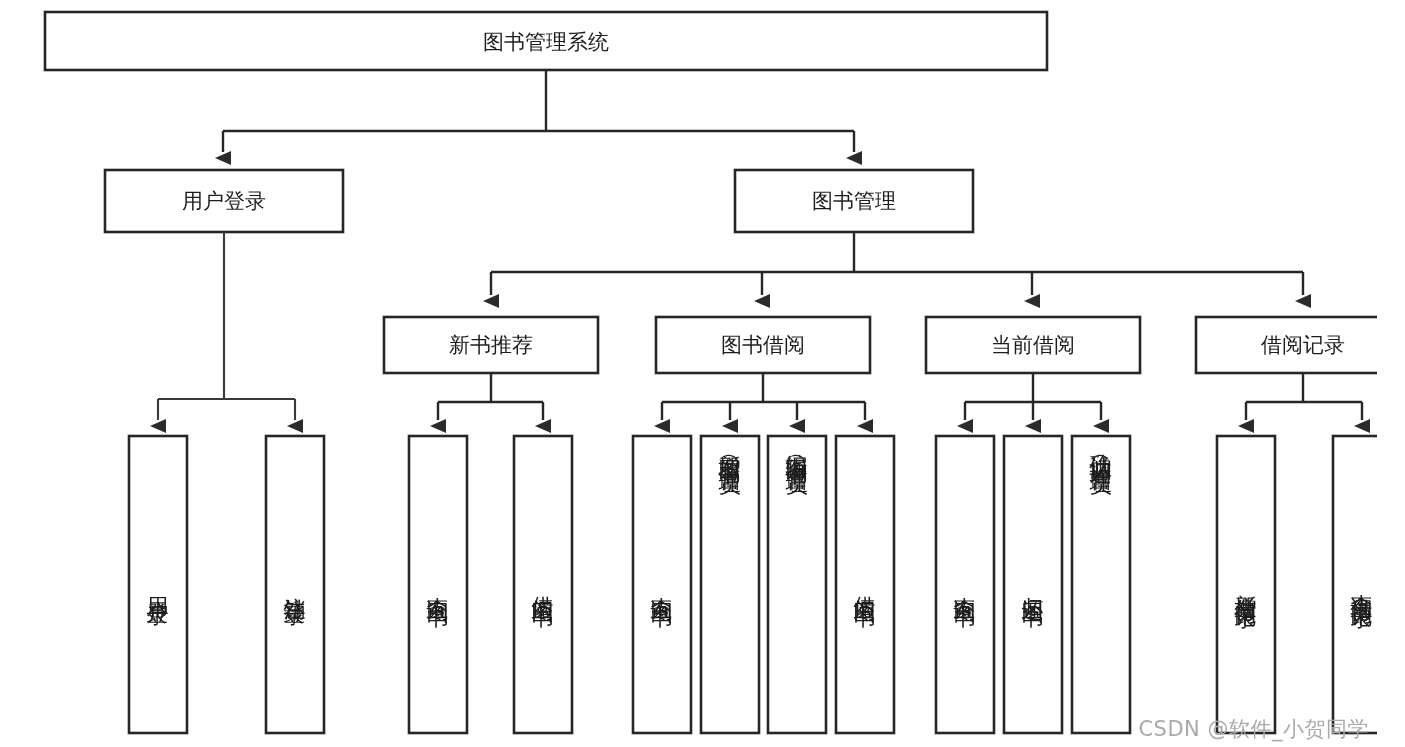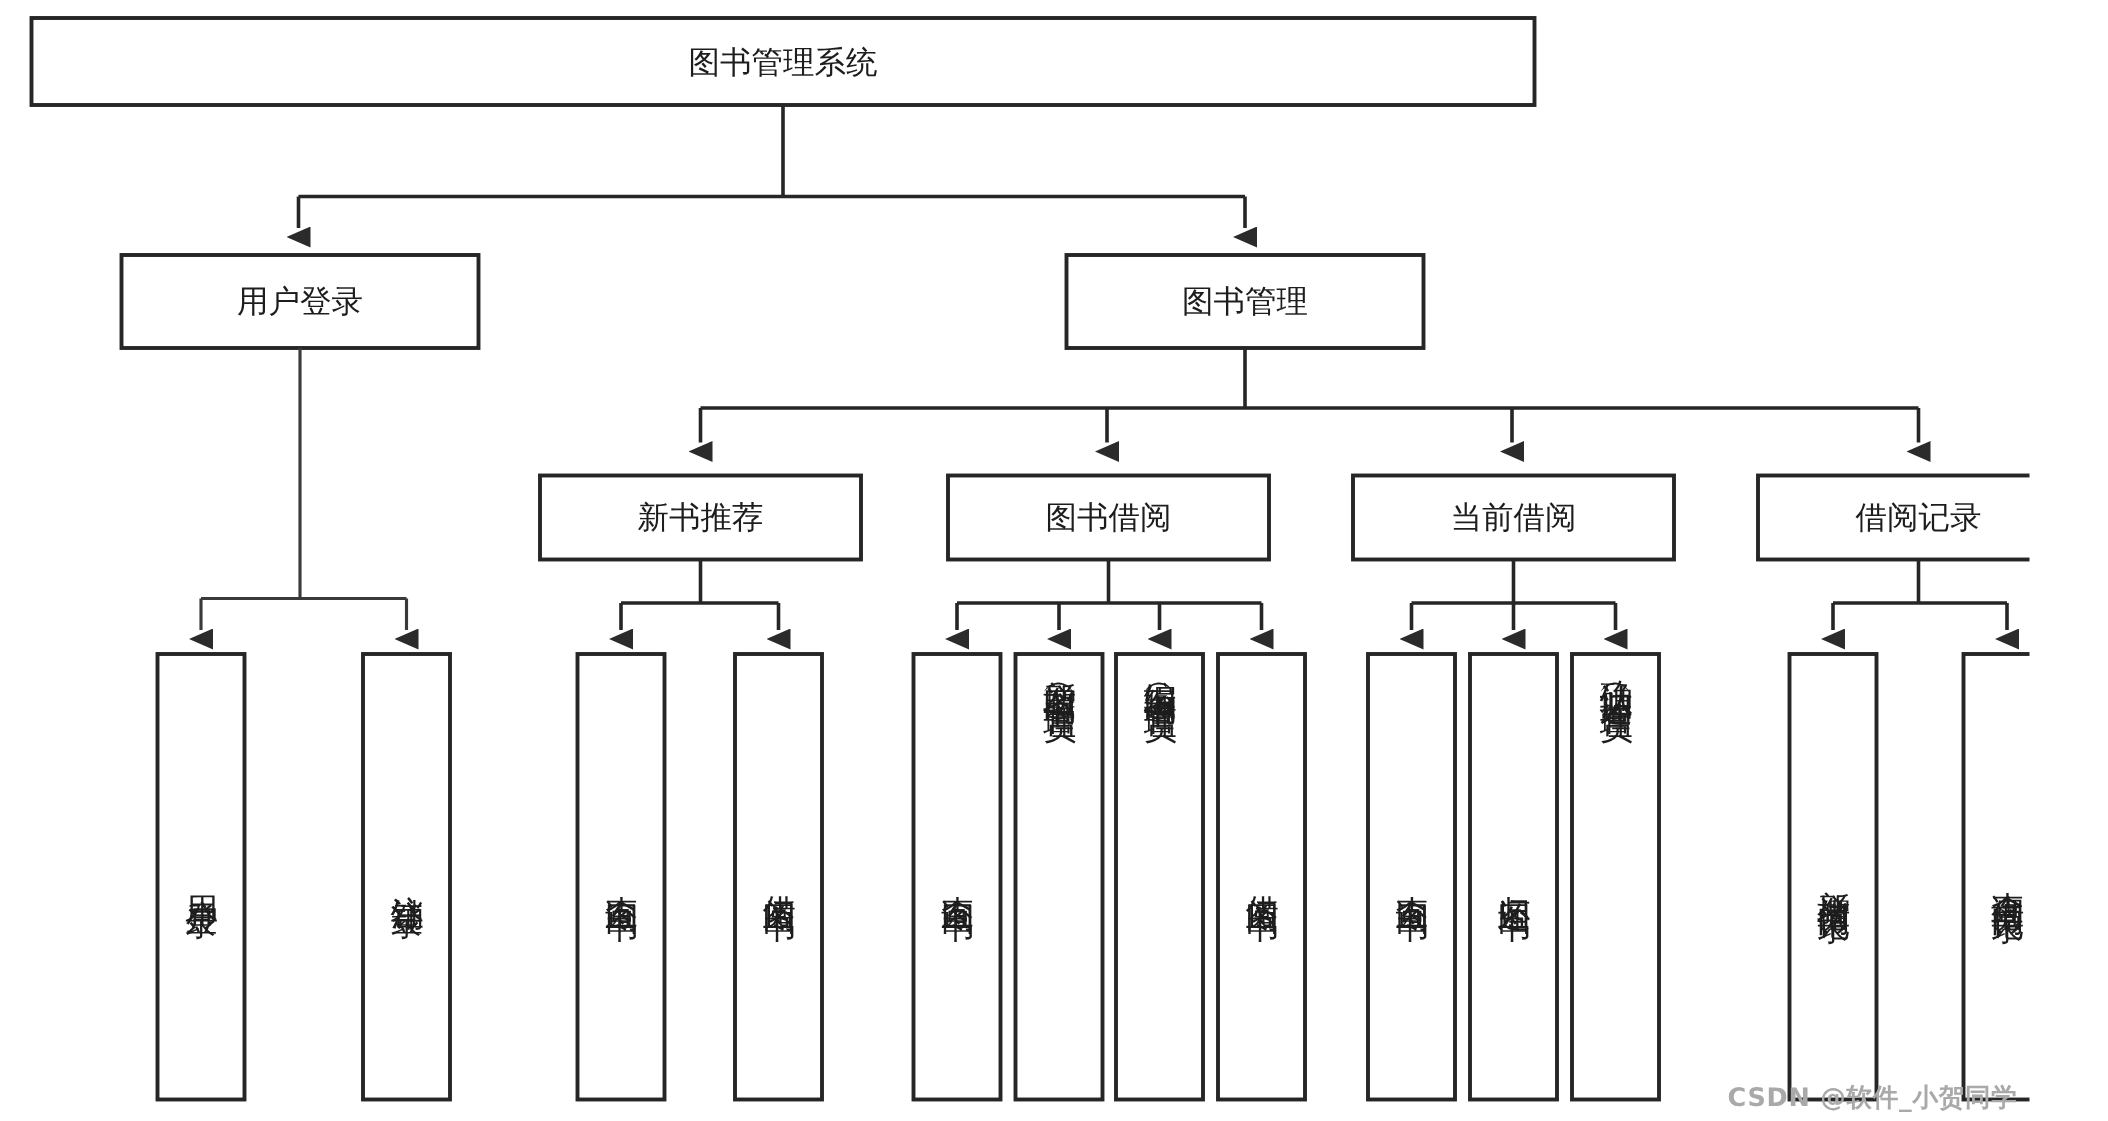--- a/index.html
+++ b/index.html
@@ -9,20 +9,21 @@
   }
   body {
     font-family: "DejaVu Sans", "Liberation Sans", sans-serif;
   }
   #diagram-root {
     position: relative;
     width: 1353px;
     height: 747px;
     background: #ffffff;
     overflow: hidden;
+    margin-left: 24px;
   }
   svg#tree-canvas {
     position: absolute;
     left: 0;
     top: 0;
     width: 1405px;
     height: 747px;
   }
   .node-box {
     fill: #ffffff;
@@ -72,25 +73,24 @@
     line-height: 1.05;
     letter-spacing: 3px;
     color: #1d1d1d;
     white-space: nowrap;
   }
   .watermark {
     position: absolute;
     right: 8px;
     bottom: 4px;
     font-family: "DejaVu Sans", "Liberation Sans", sans-serif;
-    font-size: 17px;
+    font-size: 21px;
     color: #a9a9a9;
     letter-spacing: 0.5px;
     white-space: nowrap;
-    font-weight: bold;
   }
 </style>
 </head>
 <body>
 
 <div id="diagram-root">
 
   <svg id="tree-canvas" viewBox="0 0 1405 747">
     <defs>
       <marker id="ah" markerWidth="14" markerHeight="16" refX="1" refY="8" orient="auto" markerUnits="userSpaceOnUse">

